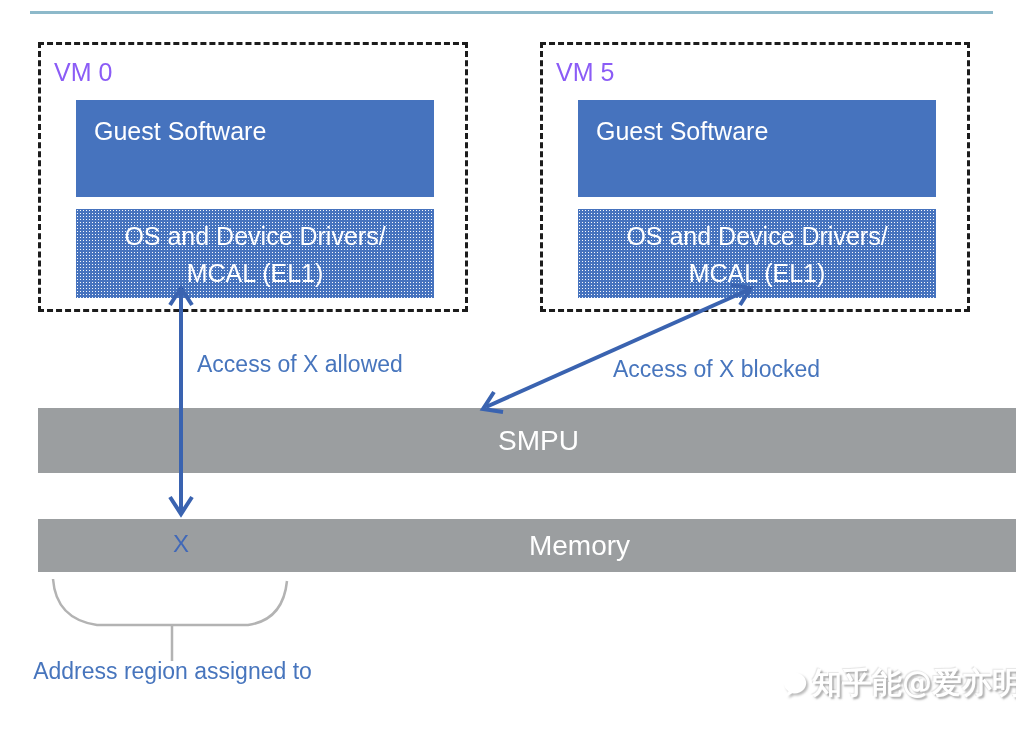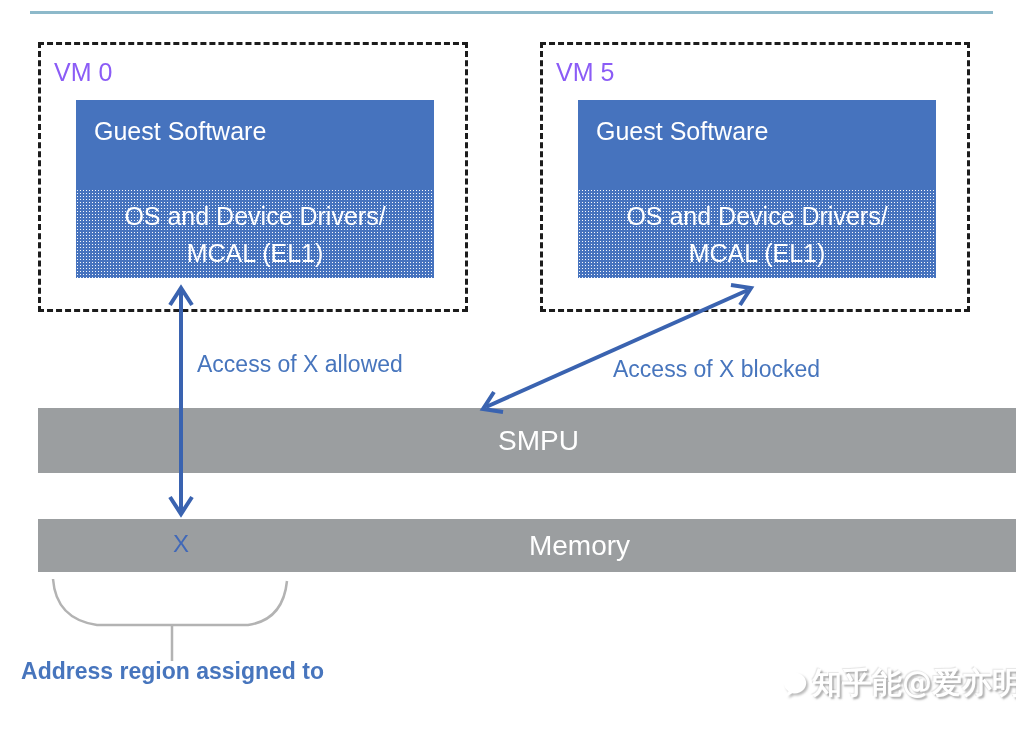--- a/index.html
+++ b/index.html
@@ -13,21 +13,21 @@
     border:3px dashed #1c1c1c;background:transparent;
   }
   .vm-box.vm0{left:38px;}
   .vm-box.vm1{left:540px;}
   .vm-label{position:absolute;left:13px;top:13px;font-size:25px;color:#8b5cf6;}
   .guest-box{
     position:absolute;left:35px;top:55px;width:358px;height:97px;background:#4673be;
     color:#ffffff;font-size:25px;box-sizing:border-box;padding:17px 16px 0 18px;
   }
   .mcal-box{
-    position:absolute;left:35px;top:144px;width:358px;height:89px;
+    position:absolute;left:35px;top:164px;width:358px;height:89px;
     background-color:#4673be;
     background-image:radial-gradient(rgba(255,255,255,0.95) 0.9px, rgba(255,255,255,0) 1px);
     background-size:3px 3px;
     color:#ffffff;font-size:25px;text-align:center;box-sizing:border-box;padding-top:9px;
     line-height:37px;
   }
   .bar{
     position:absolute;left:38px;width:1001px;background:#9b9ea0;color:#ffffff;
     display:flex;align-items:center;justify-content:center;font-size:28px;
   }
@@ -35,21 +35,21 @@
   .bar.memory{top:519px;height:53px;padding-left:41px;}
   .x-marker{
     position:absolute;left:166px;top:530px;width:30px;text-align:center;
     color:#4169b8;font-size:24px;
   }
   .blue-note{position:absolute;color:#4775bd;font-size:23px;white-space:nowrap;}
   .note-allowed{left:197px;top:351px;}
   .note-blocked{left:613px;top:356px;}
   .brace-caption{
     position:absolute;left:0px;top:654px;width:345px;text-align:center;
-    color:#4775bd;font-size:23px;line-height:34px;font-weight:bold;
+    color:#4775bd;font-size:23px;line-height:34px;
   }
   .overlay{position:absolute;left:0;top:0;pointer-events:none;}
   .watermark{
     position:absolute;left:781px;top:663px;display:flex;align-items:center;gap:3px;
     color:#ffffff;font-size:30px;font-weight:bold;white-space:nowrap;
     font-family:"DejaVu Sans", sans-serif;
     text-shadow:2px 2px 2px rgba(110,110,110,0.55), -1px -1px 1px rgba(170,170,170,0.3);
   }
   .watermark svg{filter:drop-shadow(2px 2px 1px rgba(120,120,120,0.5));}
 </style>

